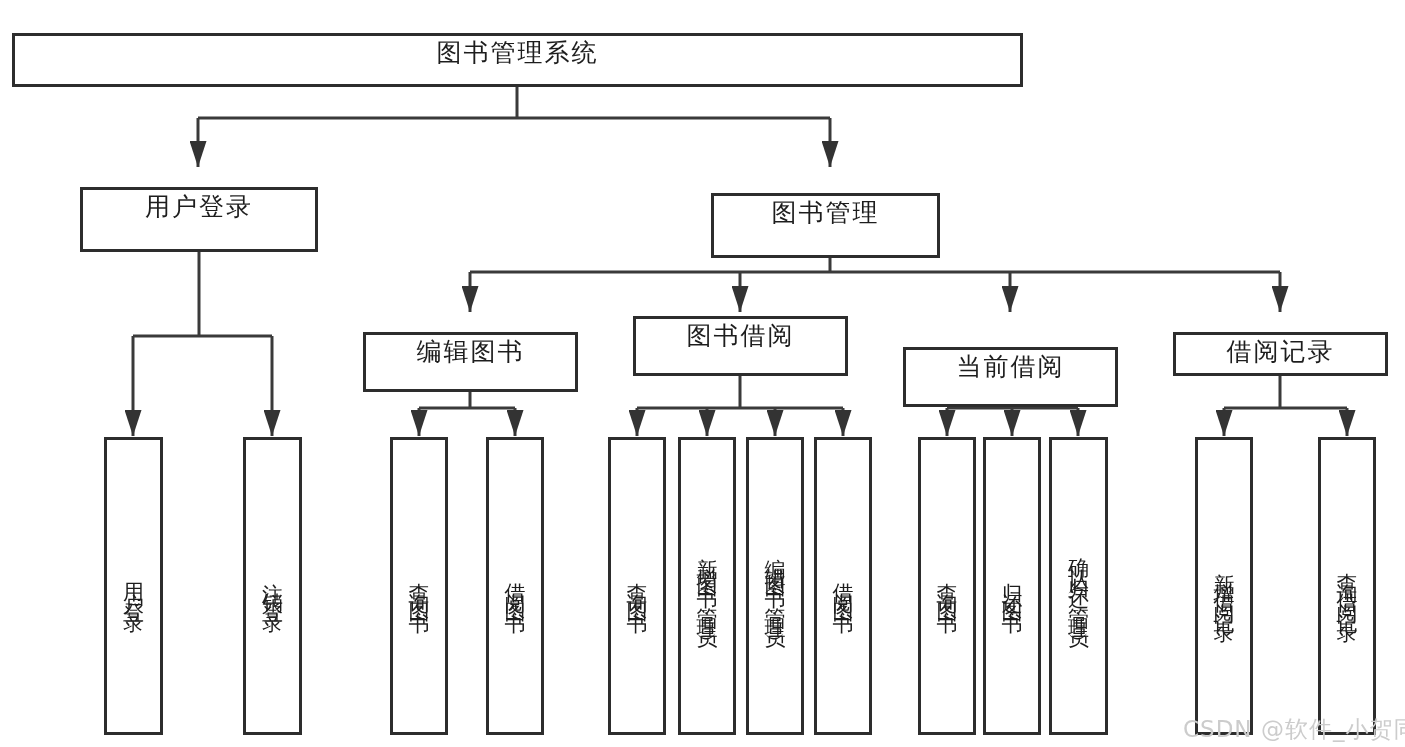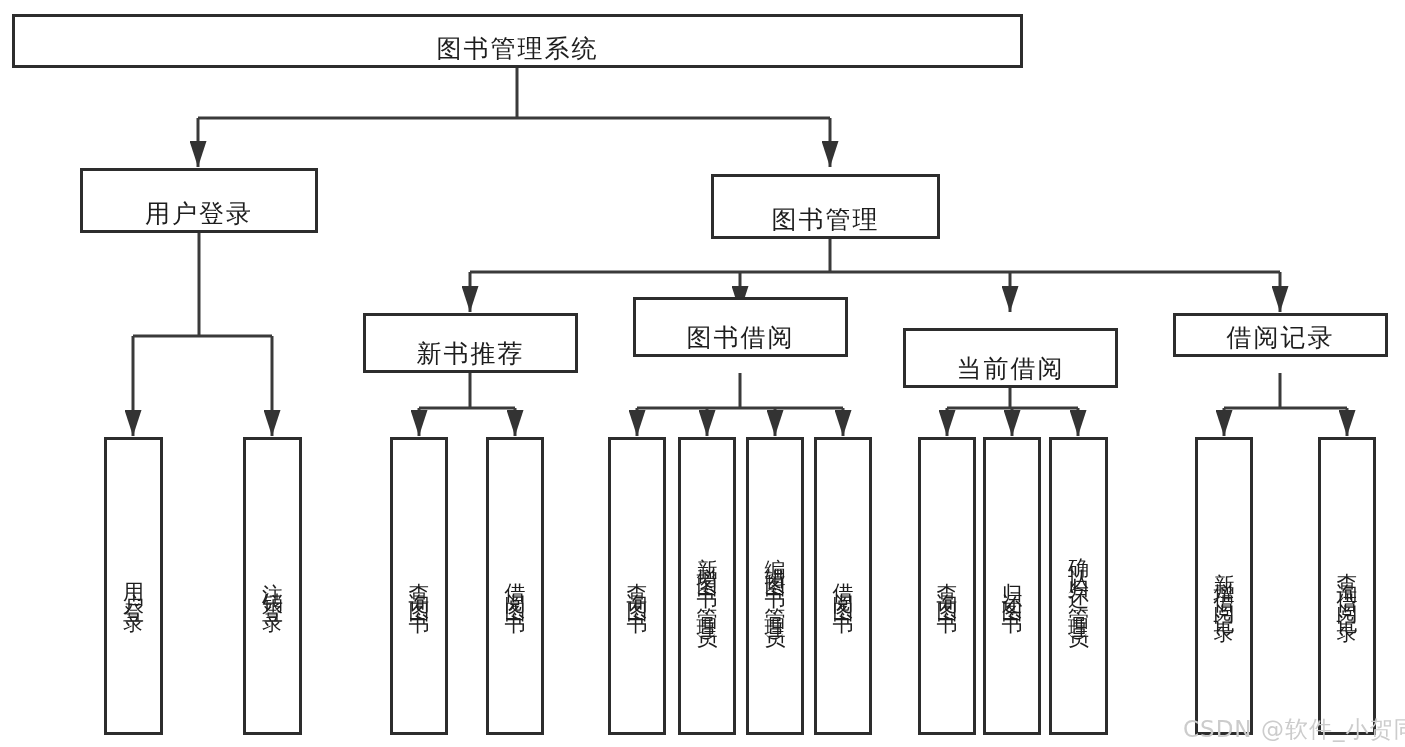--- a/index.html
+++ b/index.html
@@ -5,21 +5,21 @@
   html, body { margin:0; padding:0; background:#ffffff; }
   .canvas {
     position:relative; width:1405px; height:747px;
     background:#ffffff; overflow:hidden;
     font-family:"DejaVu Sans", sans-serif;
   }
   svg.connectors { position:absolute; left:0; top:0; width:1405px; height:747px; }
   .node {
     position:absolute; box-sizing:border-box;
     background:#ffffff; border:3px solid #2d2d2d;
-    display:flex; align-items:flex-end; justify-content:center;
+    display:flex; align-items:flex-start; justify-content:center;margin-top:19px;
   }
   .node .lbl {
     font-size:25px; letter-spacing:2px; color:#1d1d1d; white-space:nowrap;
   }
   .leaf {
     position:absolute; box-sizing:border-box;
     background:#ffffff; border:3px solid #2d2d2d;
     display:flex; align-items:center; justify-content:center;
     width:59px; top:437px; height:298px;
   }
@@ -98,21 +98,21 @@
   </div>
 
   <div class="node" style="left:80px; top:168px; width:238px; height:65px;">
     <span class="lbl">用户登录</span>
   </div>
   <div class="node" style="left:711px; top:174px; width:229px; height:65px;">
     <span class="lbl">图书管理</span>
   </div>
 
   <div class="node" style="left:363px; top:313px; width:215px; height:60px;">
-    <span class="lbl">新书推荐</span>
+    <span class="lbl">编辑图书</span>
   </div>
   <div class="node" style="left:633px; top:297px; width:215px; height:60px;">
     <span class="lbl">图书借阅</span>
   </div>
   <div class="node" style="left:903px; top:328px; width:215px; height:60px;">
     <span class="lbl">当前借阅</span>
   </div>
   <div class="node" style="left:1173px; top:313px; width:215px; height:44px;">
     <span class="lbl">借阅记录</span>
   </div>

